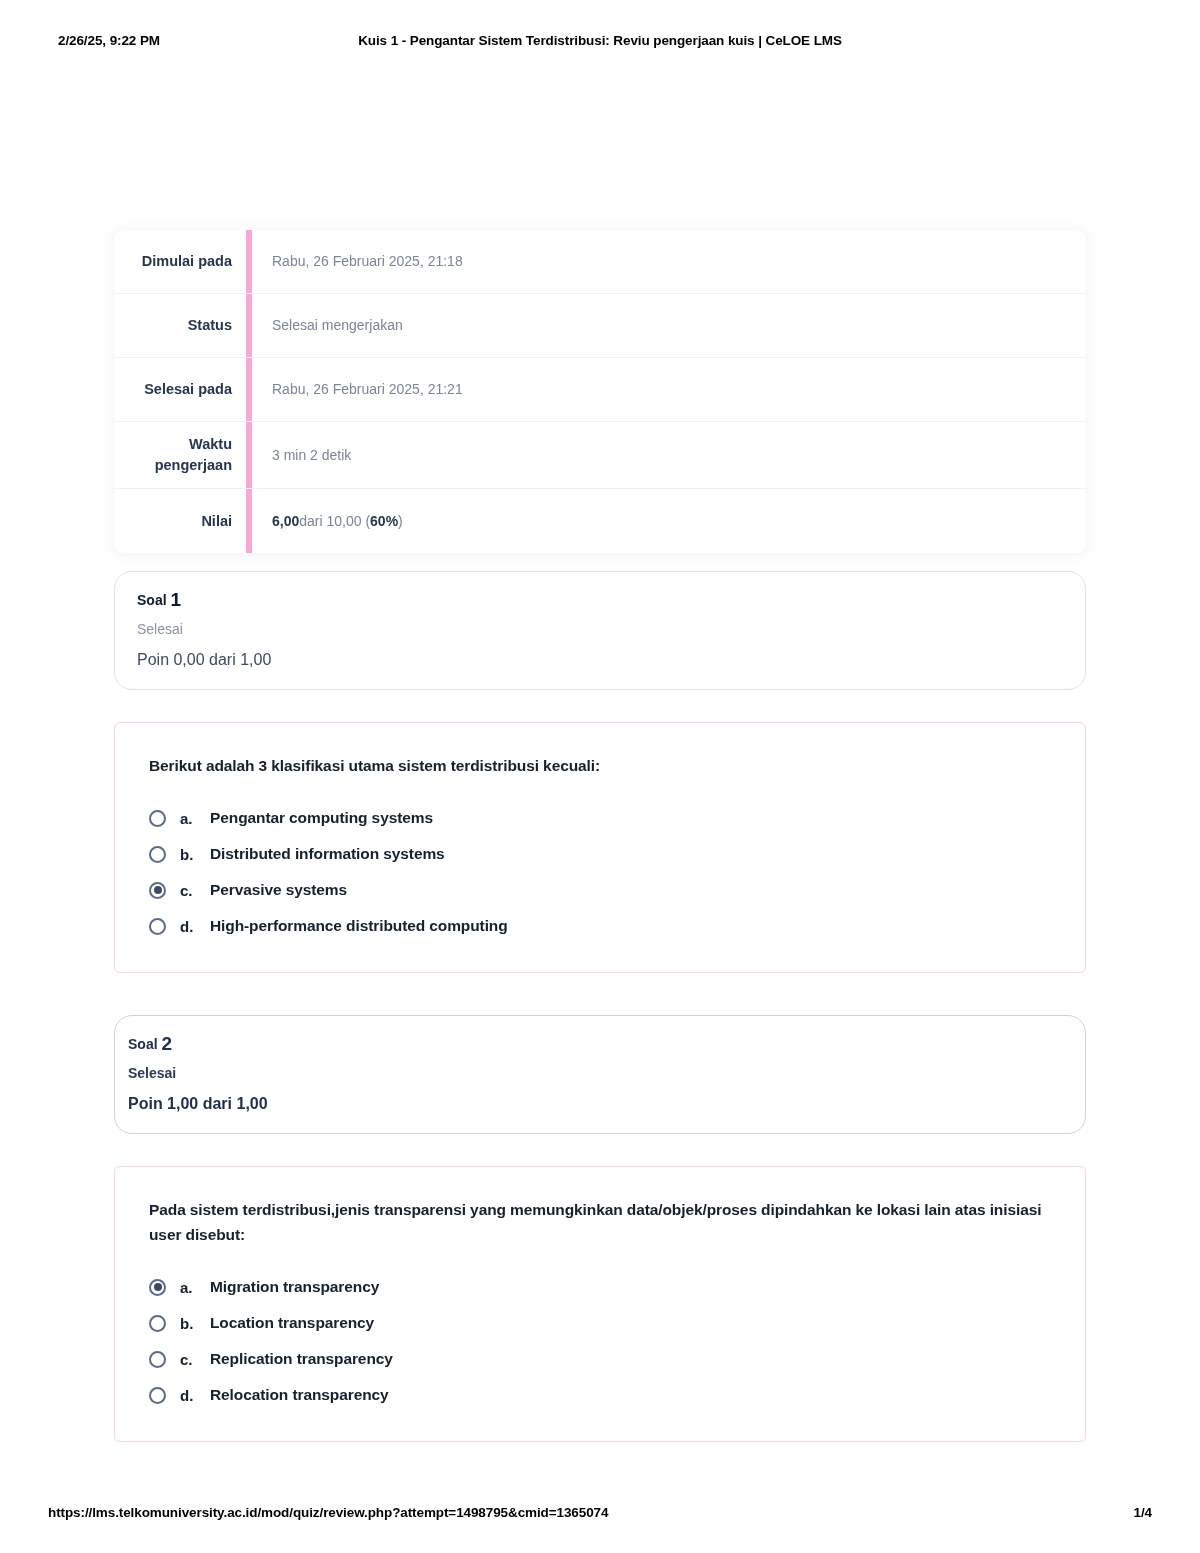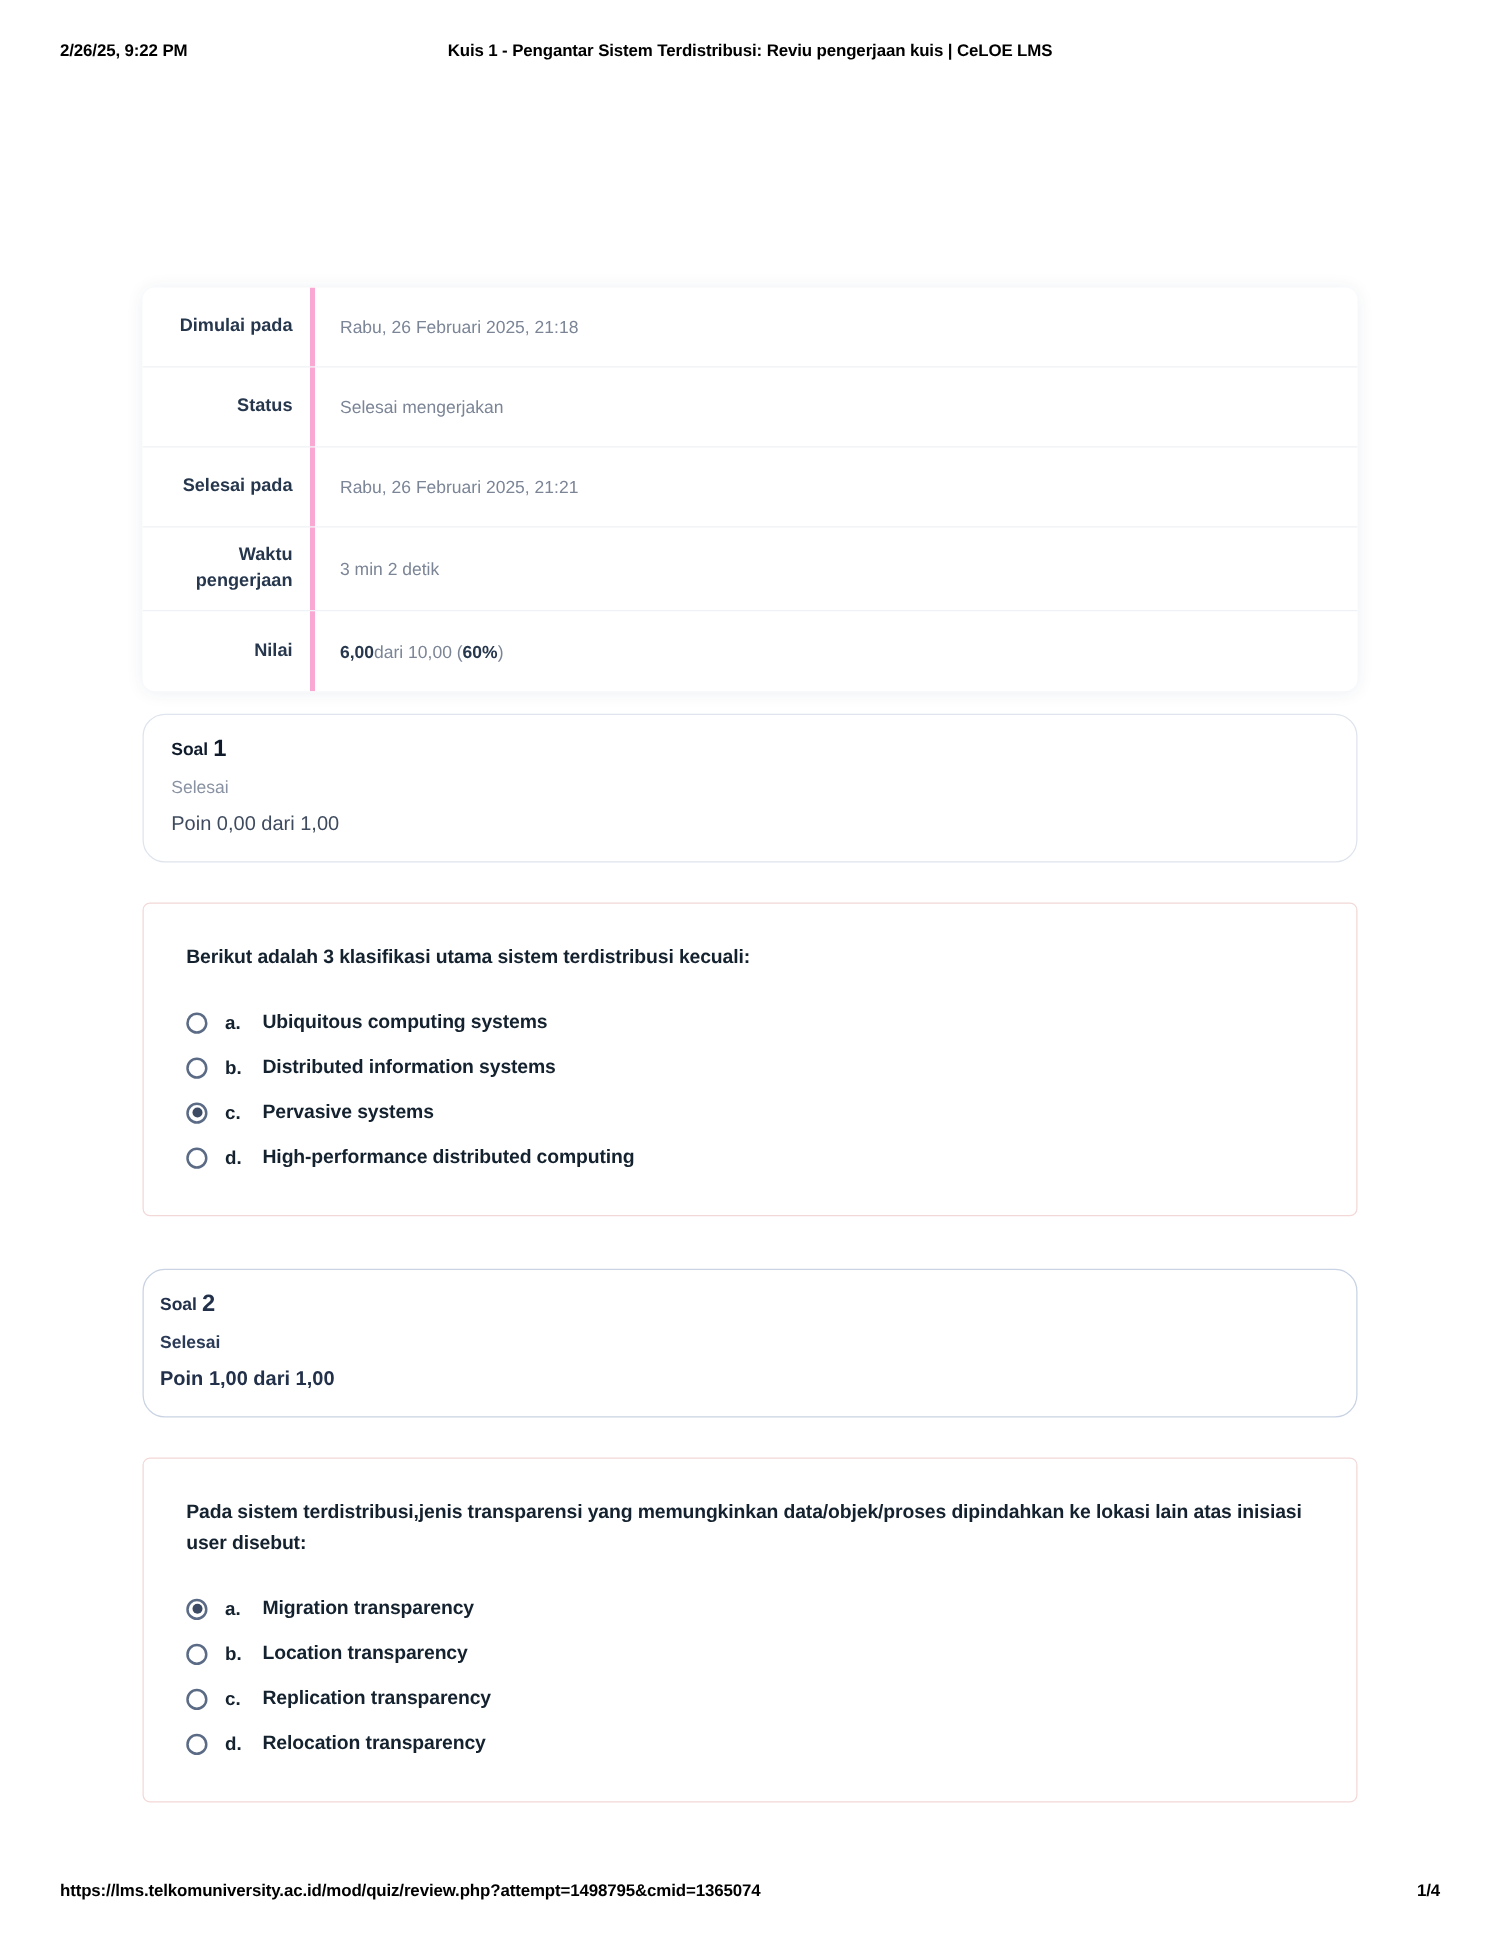--- a/index.html
+++ b/index.html
@@ -26,21 +26,21 @@
     height: 20px;
     display: flex;
     align-items: center;
     font-size: 13.5px;
     font-weight: bold;
     color: #000000;
     letter-spacing: -0.1px;
   }
   .print-header .ph-date {
     position: absolute;
-    left: 48px;
+    left: 58px;
   }
   .print-header .ph-title {
     position: absolute;
     left: 50%;
     transform: translateX(-50%);
     white-space: nowrap;
   }
 
   .print-footer {
     position: absolute;
@@ -94,21 +94,21 @@
     padding: 12px 14px 12px 0;
     text-align: center;
     font-size: 14.5px;
     font-weight: bold;
     color: #26374d;
     line-height: 1.45;
     display: flex;
     flex-direction: column;
     justify-content: center;
     align-items: flex-end;
-    border-right: 4px solid #f9a8d4;
+    border-right: 6px solid #f9a8d4;
   }
   .summary-td {
     flex: 1;
     padding: 12px 20px;
     font-size: 14px;
     color: #7b8596;
     display: flex;
     align-items: center;
     line-height: 1.5;
   }
@@ -267,21 +267,21 @@
     <div class="qhead-state">Selesai</div>
     <div class="qhead-points">Poin 0,00 dari 1,00</div>
   </div>
 
   <div class="qbody">
     <p class="qtext">Berikut adalah 3 klasifikasi utama sistem terdistribusi kecuali:</p>
     <ul class="options">
       <li class="option">
         <span class="radio"></span>
         <span class="opt-letter">a.</span>
-        <span class="opt-text">Ubiquitous computing systems</span>
+        <span class="opt-text">Pengantar computing systems</span>
       </li>
       <li class="option">
         <span class="radio"></span>
         <span class="opt-letter">b.</span>
         <span class="opt-text">Distributed information systems</span>
       </li>
       <li class="option">
         <span class="radio checked"></span>
         <span class="opt-letter">c.</span>
         <span class="opt-text">Pervasive systems</span>

